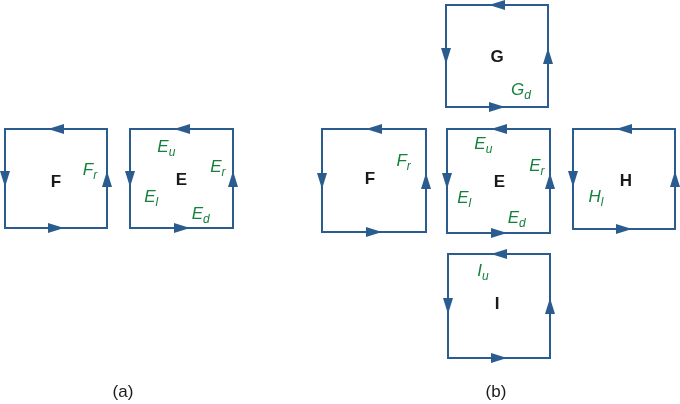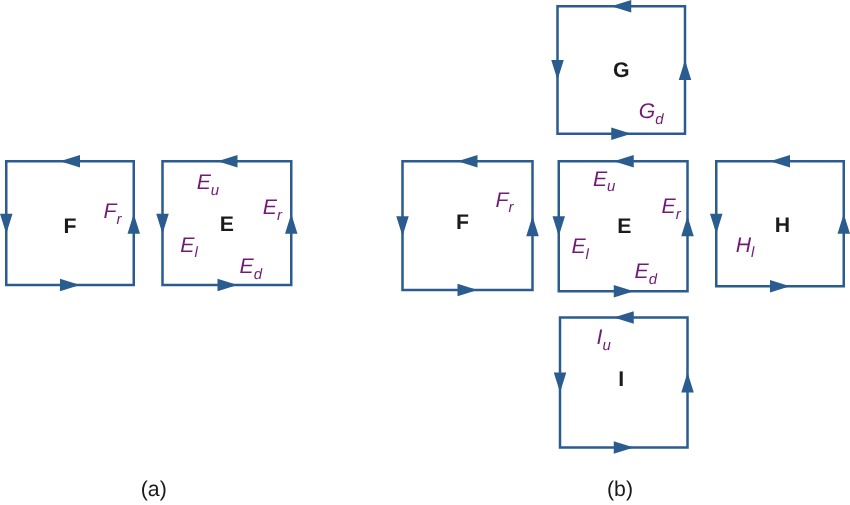--- a/index.html
+++ b/index.html
@@ -39,21 +39,21 @@
     border-left: 5px solid transparent; border-right: 5px solid transparent;
     border-bottom: 16px solid var(--blue);
   }
   .cl {
     position: absolute; transform: translate(-50%,-50%);
     font-weight: bold; font-style: normal;
     font-size: 17px; color: #1a1a1a; line-height: 1;
   }
   .el {
     position: absolute; transform: translate(-50%,-50%);
-    font-style: italic; font-size: 17px; color: #701a75;
+    font-style: italic; font-size: 17px; color: #15803d;
     line-height: 1; white-space: nowrap;
   }
   .el sub { font-size: 12px; line-height: 0; }
   .cap {
     position: absolute; transform: translate(-50%,-50%);
     font-size: 17px; color: #1a1a1a; line-height: 1;
   }
 </style>
 </head>
 <body>

